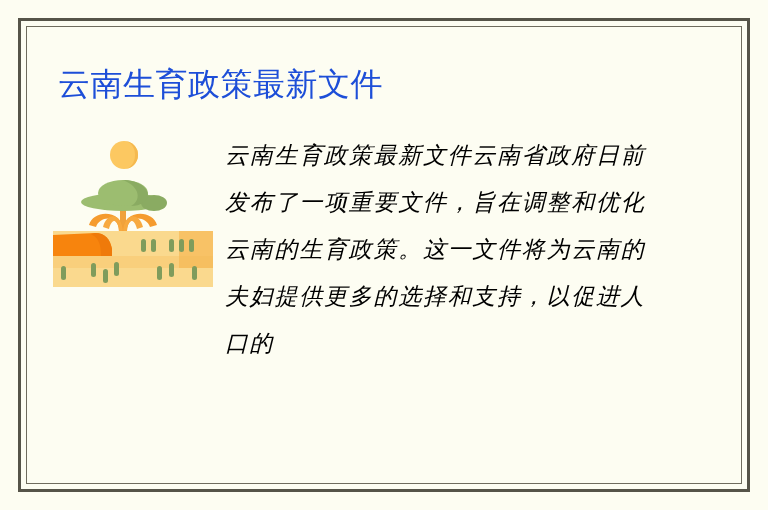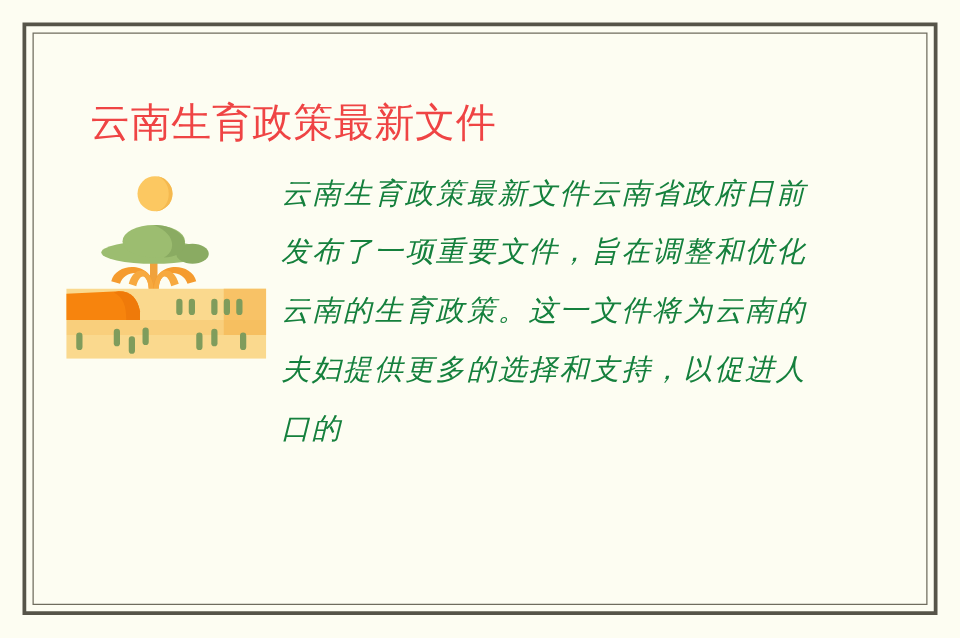--- a/index.html
+++ b/index.html
@@ -48,25 +48,25 @@
     left: 40px;
     top: 40px;
     right: 40px;
     bottom: 40px;
   }
 
   .page-title {
     position: absolute;
     left: 18px;
     top: 25px;
-    margin: 14px;
+    margin: 0;
     font-size: 32px;
     font-weight: 400;
     line-height: 1.2;
-    color: #ef4444;
+    color: #1d4ed8;
     letter-spacing: 0.5px;
     white-space: nowrap;
   }
 
   .content {
     position: absolute;
     left: 0;
     top: 92px;
     right: 0;
     bottom: 0;
@@ -90,21 +90,21 @@
   
   .body-copy {
     position: absolute;
     left: 185px;
     top: 0px;
     width: 420px;
     margin: 0;
     font-family: "DejaVu Serif", "Liberation Serif", serif;
     font-size: 23px;
     line-height: 47px;
-    color: #15803d;
+    color: #000000;
     text-align: justify;
     text-justify: inter-character;
     letter-spacing: 1.2px;
     font-style: italic;
     font-weight: 400;
   }
 </style>
 </head>
 <body>
 

